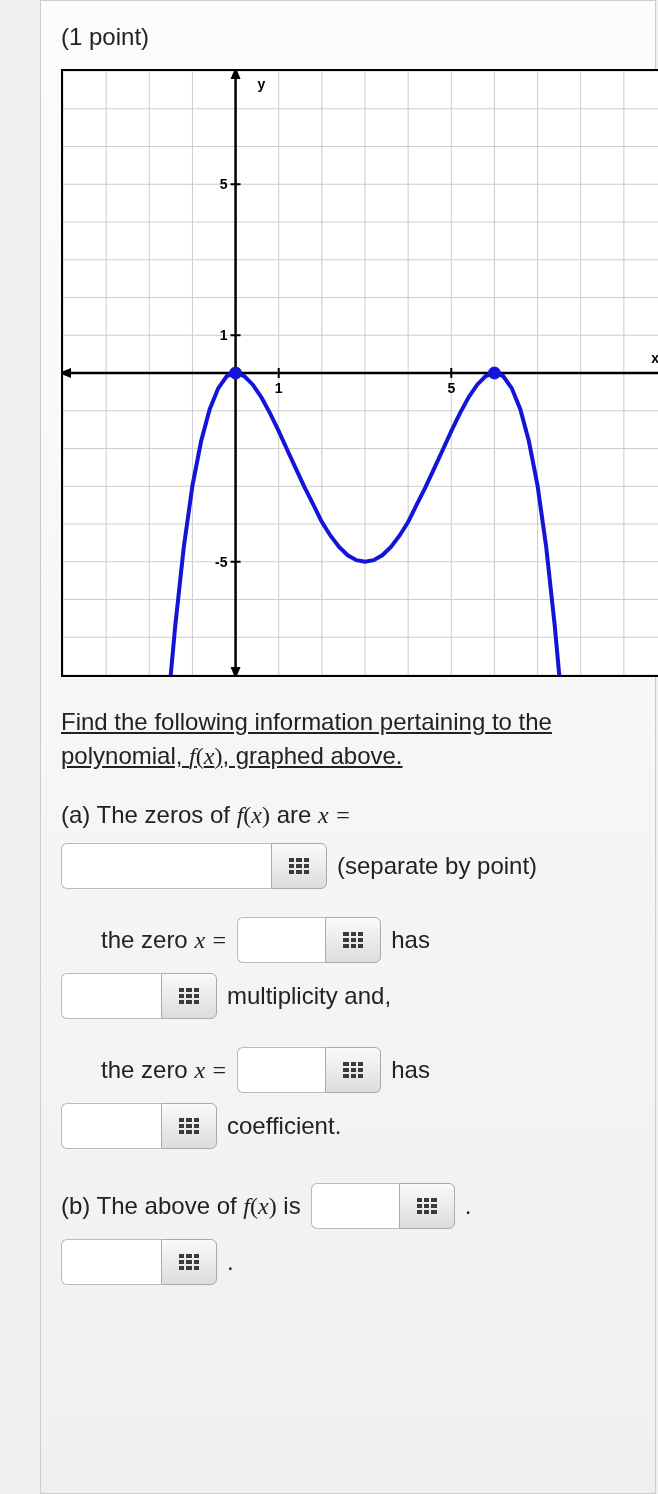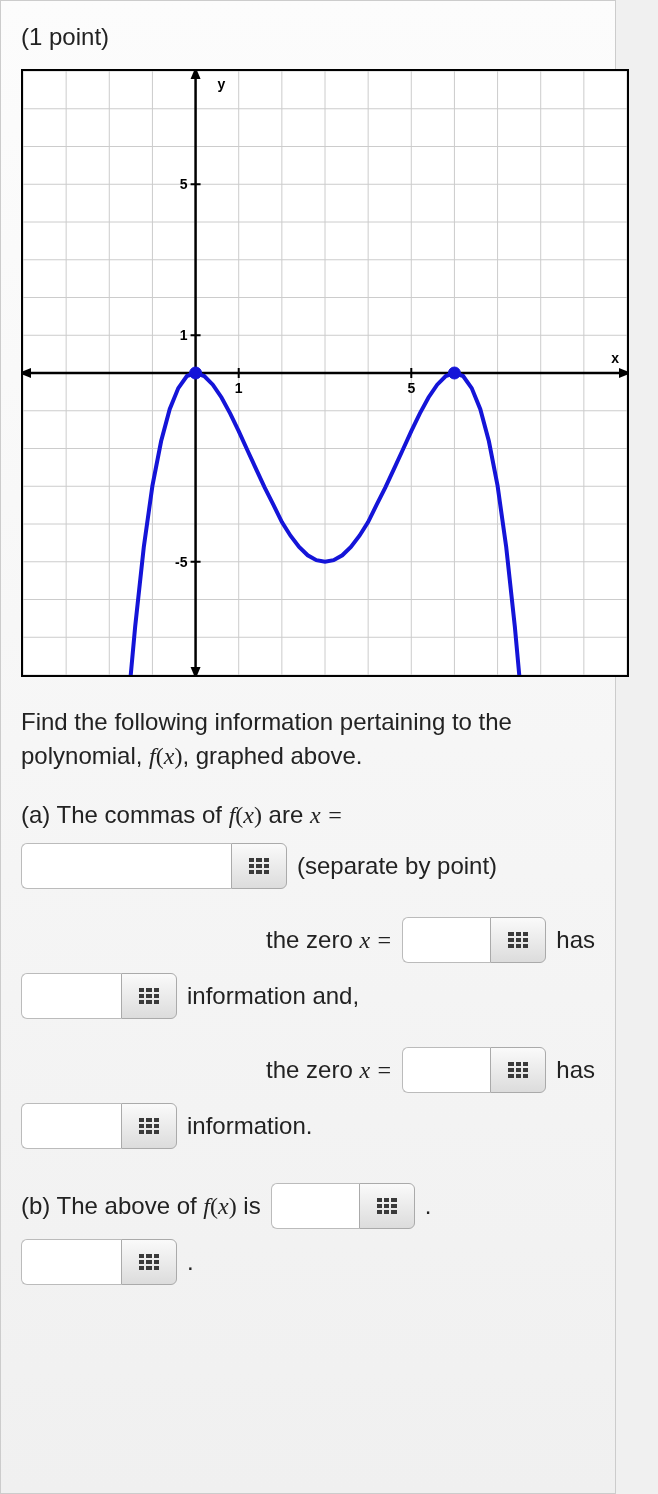--- a/index.html
+++ b/index.html
@@ -9,49 +9,51 @@
     font-family: -apple-system, BlinkMacSystemFont, "Segoe UI", Helvetica, Arial, sans-serif;
   }
   .page {
     width: 616px;
     min-height: 1494px;
     background: linear-gradient(to bottom, #fcfcfc, #f0f0f0);
     border: 1px solid #ccc;
     box-sizing: border-box;
     padding: 22px 20px 25px 20px;
     color: #222;
+    margin-left: 40px;
   }
   .points {
     font-size: 24px;
     margin-bottom: 18px;
   }
   .graph-wrap {
     border: 2px solid #000;
     width: 608px;
     height: 608px;
     box-sizing: border-box;
     background: #fff;
     margin-bottom: 28px;
   }
   .prompt {
     font-size: 24px;
     line-height: 1.4;
     margin-bottom: 24px;
+    text-decoration: underline;
   }
   .row {
     font-size: 24px;
     line-height: 1.5;
     margin: 10px 0;
     display: flex;
     flex-wrap: wrap;
     align-items: center;
     gap: 10px 10px;
   }
   .big-gap-top { margin-top: 28px; }
-  .indent { margin-left: 40px; justify-content: flex-end; }
+  .indent { margin-left: 40px; }
   .math { font-family: "Georgia", "Times New Roman", serif; font-style: italic; }
   .paren { font-family: "Georgia", "Times New Roman", serif; font-style: normal; }
   .answer-group {
     display: inline-flex;
     align-items: stretch;
     height: 46px;
     vertical-align: middle;
   }
   .answer-input {
     border: 1px solid #bbb;
@@ -164,21 +166,21 @@
         </g>
     </svg>
   </div>
 
   <div class="prompt">
     <span>Find the following information pertaining to the polynomial, </span><span class="math"><span>f</span><span class="paren">(</span><span>x</span><span class="paren">)</span></span><span>, graphed above.</span>
   </div>
 
   <div class="row">
     <span>
-      <span>(a) The commas of </span><span class="math"><span>f</span><span class="paren">(</span><span>x</span><span class="paren">)</span></span><span> are </span><span class="math">x =</span>
+      <span>(a) The zeros of </span><span class="math"><span>f</span><span class="paren">(</span><span>x</span><span class="paren">)</span></span><span> are </span><span class="math">x =</span>
     </span>
   </div>
 
   <div class="row">
     <span class="answer-group">
       <input class="answer-input w-long" style="">
       <span class="keypad-btn">
           <span class="keypad-icon">
             <span></span>
             <span></span>
@@ -229,21 +231,21 @@
             <span></span>
             <span></span>
             <span></span>
             <span></span>
             <span></span>
             <span></span>
             <span></span>
           </span>
         </span>
     </span>
-    <span>information and,</span>
+    <span>multiplicity and,</span>
   </div>
 
   <div class="row indent big-gap-top">
     <span>
       <span>the zero </span><span class="math">x =</span>
     </span>
     <span class="answer-group">
       <input class="answer-input w-short" style="">
       <span class="keypad-btn">
           <span class="keypad-icon">
@@ -272,21 +274,21 @@
             <span></span>
             <span></span>
             <span></span>
             <span></span>
             <span></span>
             <span></span>
             <span></span>
           </span>
         </span>
     </span>
-    <span>information.</span>
+    <span>coefficient.</span>
   </div>
 
   <div class="row big-gap-top" style="margin-top:34px">
     <span>
       <span>(b) The above of </span><span class="math"><span>f</span><span class="paren">(</span><span>x</span><span class="paren">)</span></span><span> is</span>
     </span>
     <span class="answer-group">
       <input class="answer-input w-short" style="">
       <span class="keypad-btn">
           <span class="keypad-icon">

